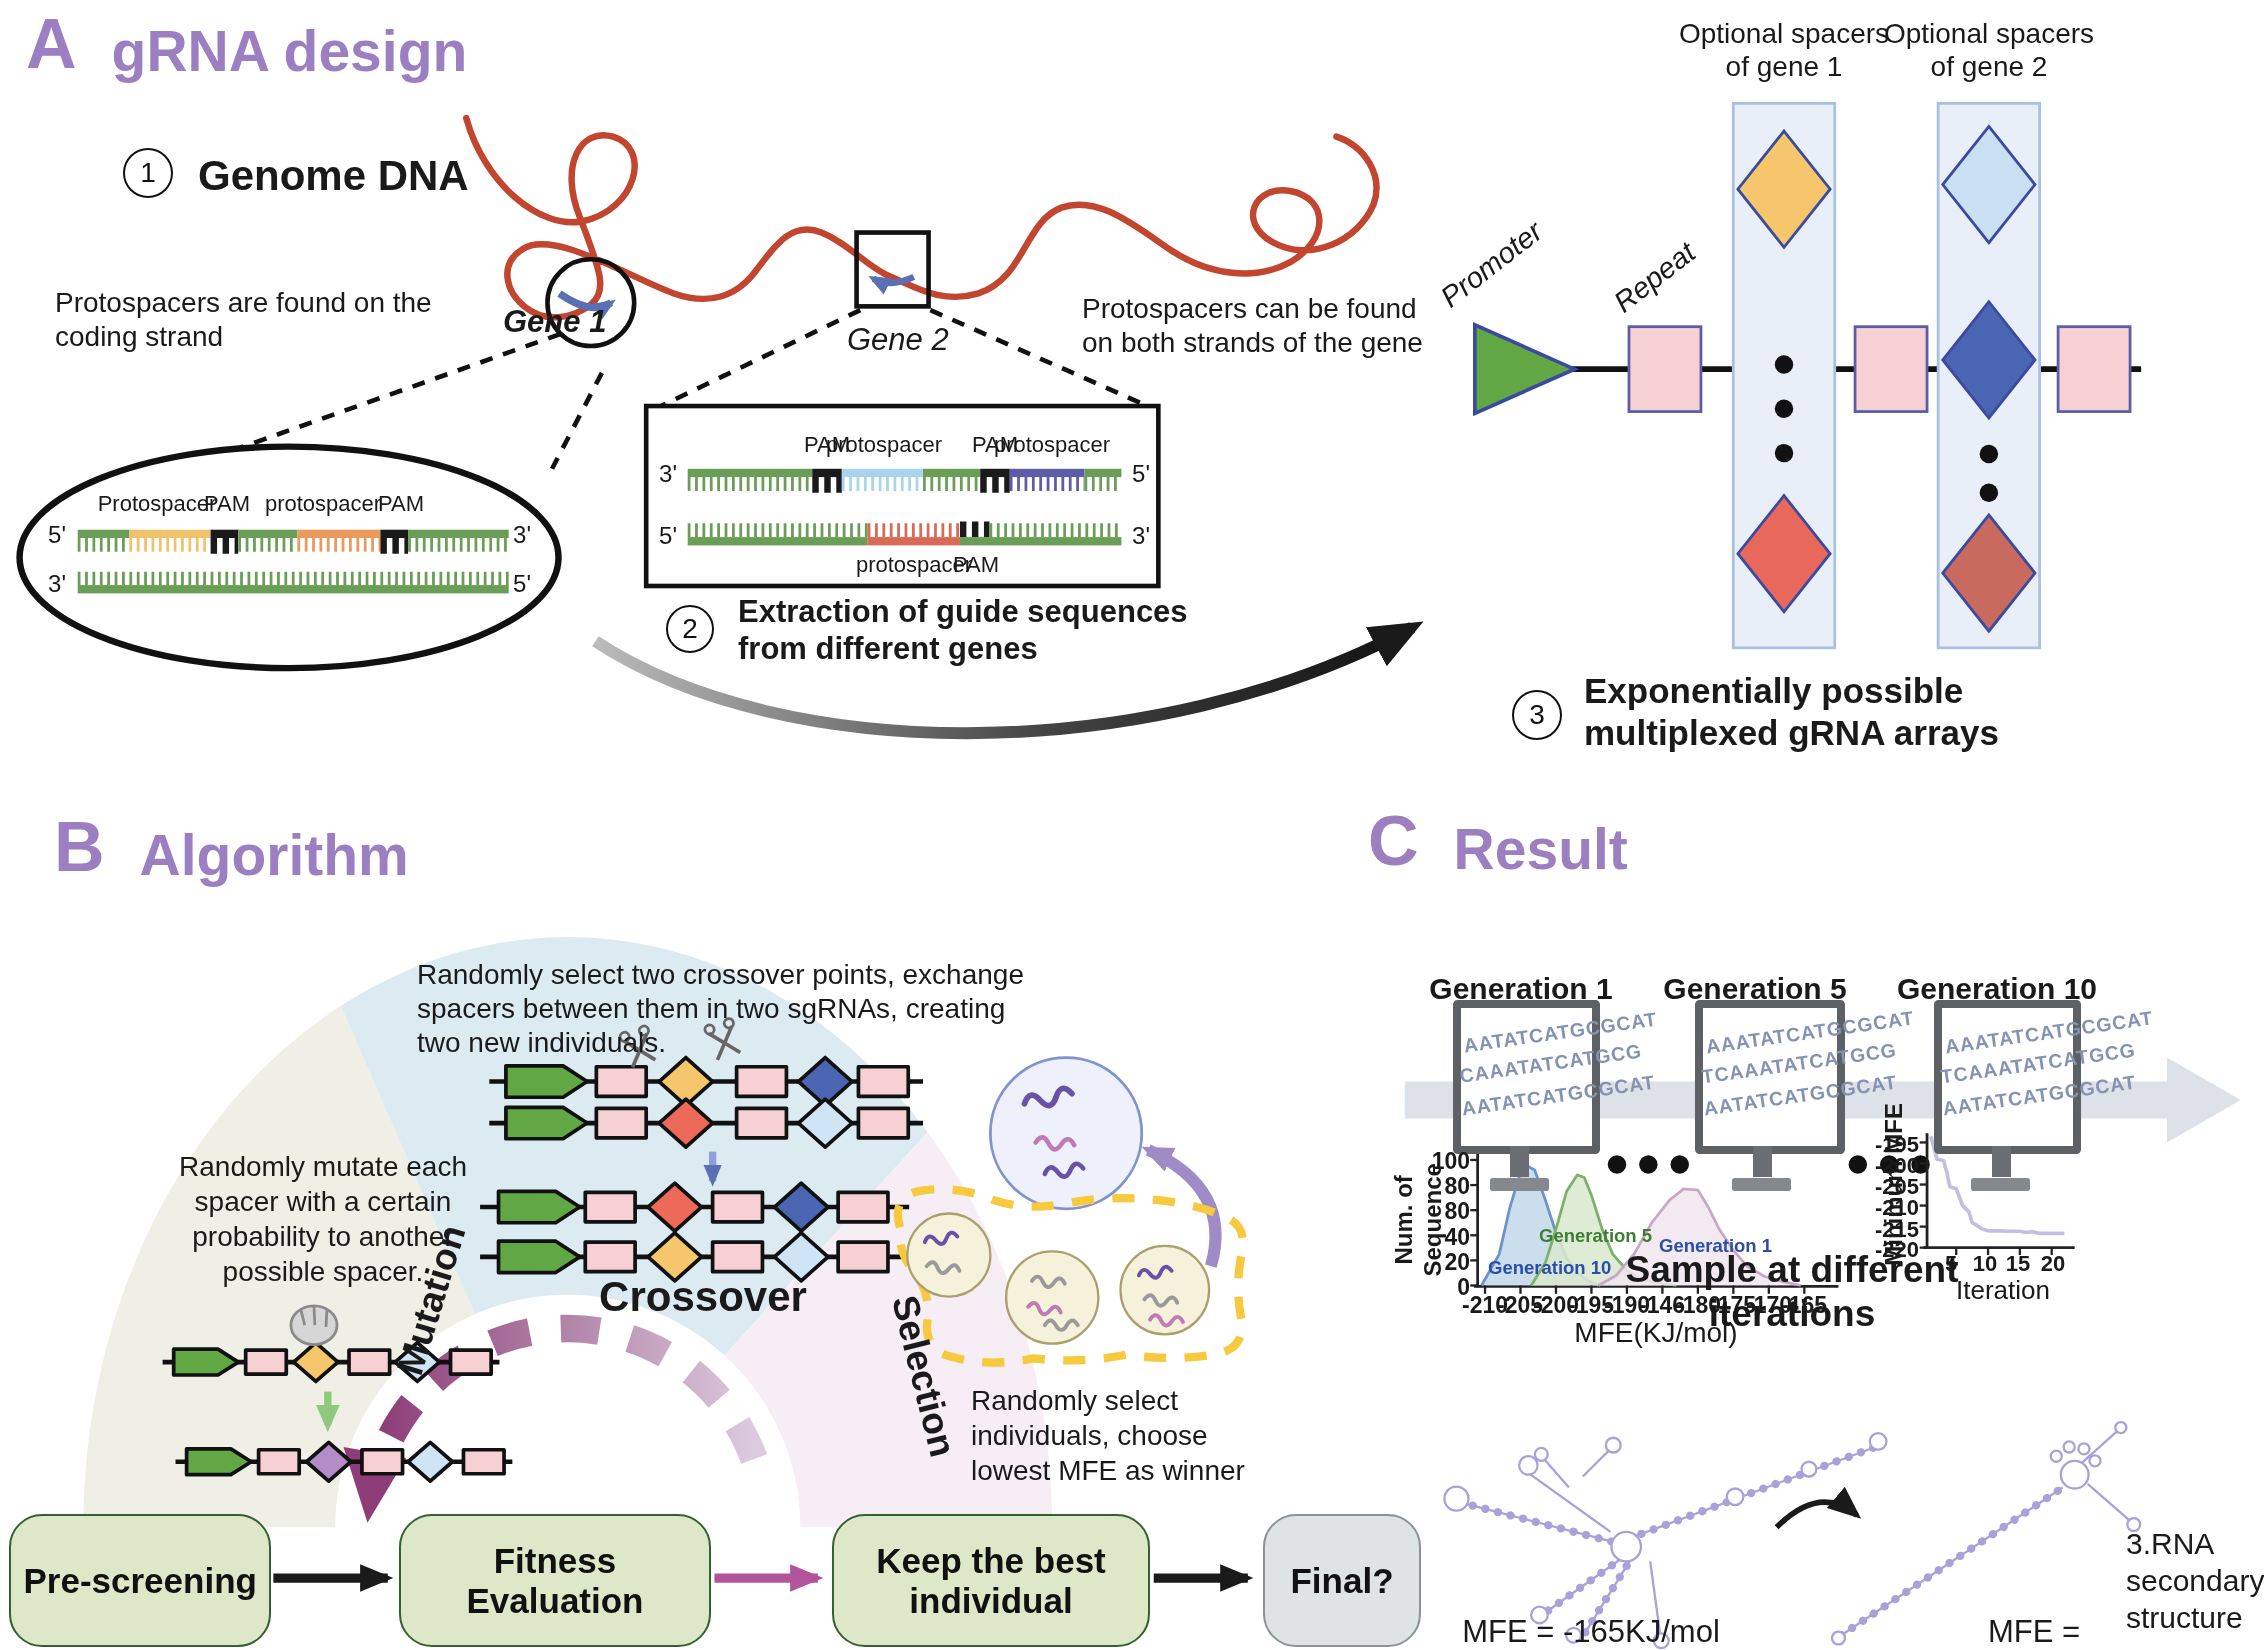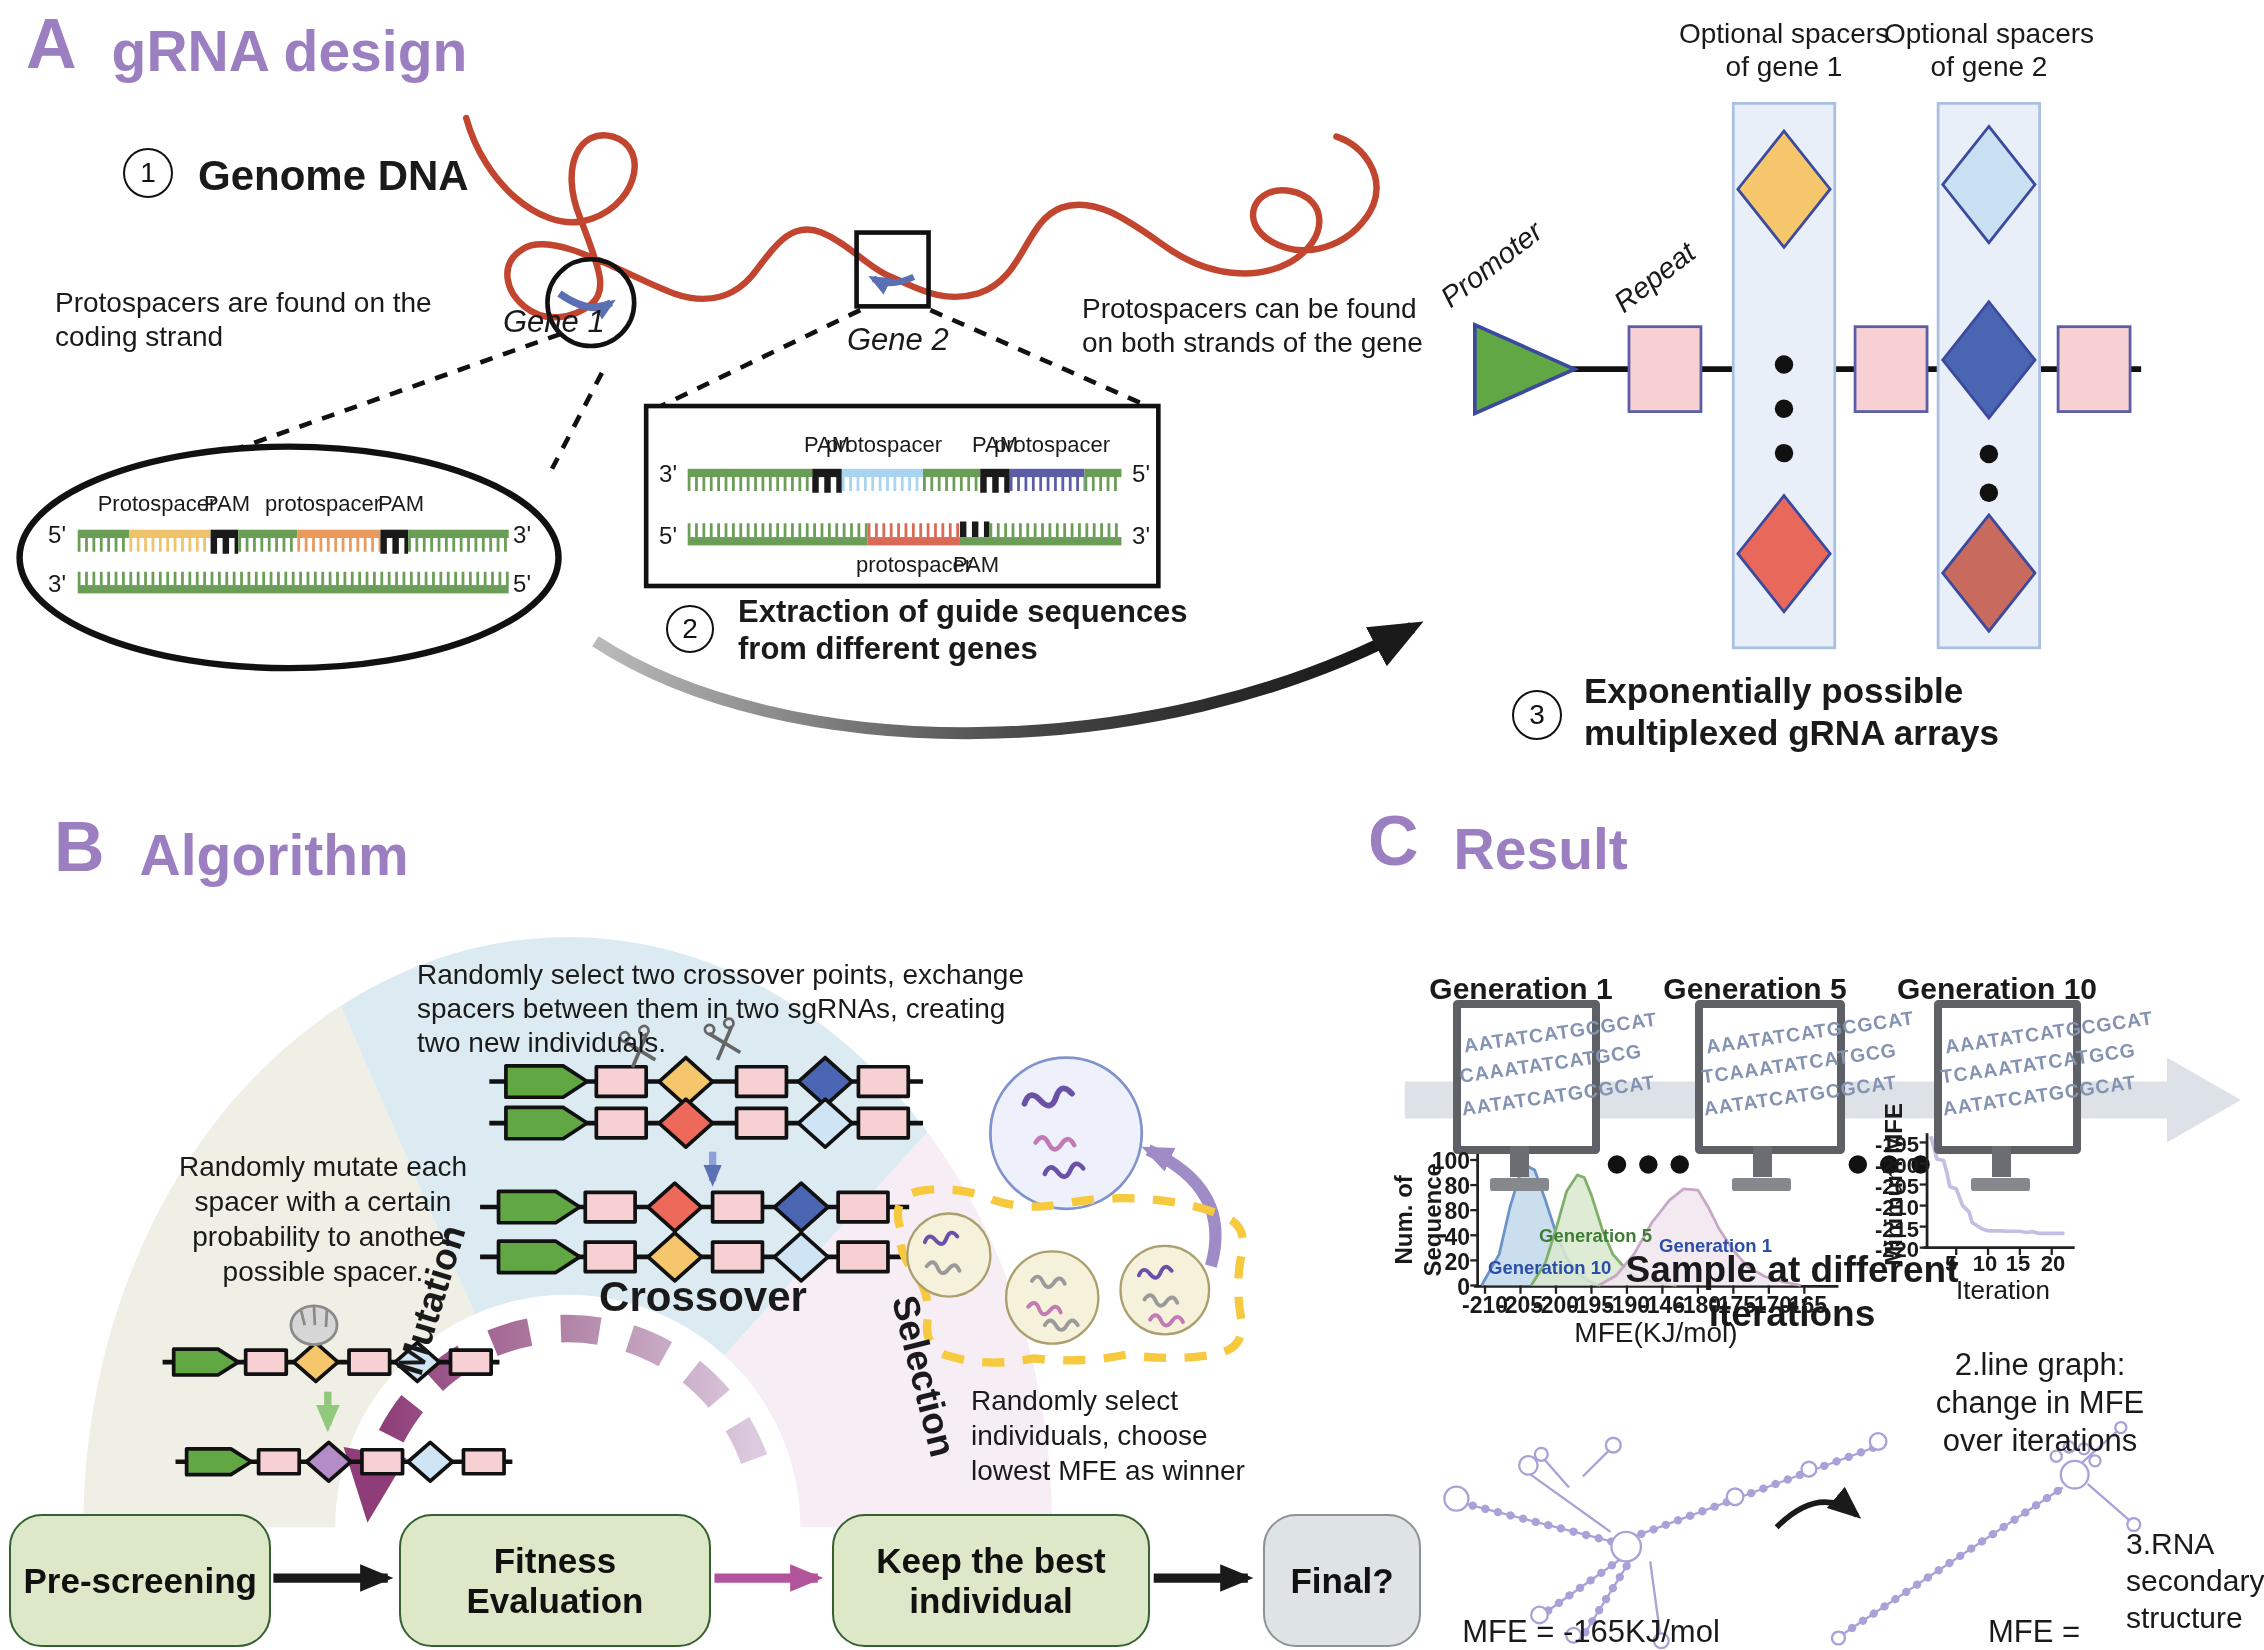--- a/index.html
+++ b/index.html
@@ -376,21 +376,21 @@
 <div class="t ptitle" style="left:26px;top:1.8px;">
   <span class="b purple" style="font-size:70px;">A</span>
   <span class="b purple" style="font-size:57px;">gRNA design</span>
 </div>
 <div class="numc" style="left:123px;top:148px;width:46px;height:46px;font-size:28px;">
   <span>1</span>
     </div>
 <div class="t b" style="left:198px;top:151px;font-size:42px;">Genome DNA</div>
 <div class="t pre" style="left:55px;top:286px;font-size:28px;">Protospacers are found on the
 coding strand</div>
-<div class="t i" style="left:503px;top:303px;font-size:31px;">Gene 1</div>
+<div class="t i" style="left:503px;top:303px;font-size:31px;font-weight:bold;">Gene 1</div>
 <div class="t i" style="left:847px;top:321px;font-size:31px;text-align:right;">Gene 2</div>
 <div class="t pre" style="left:1082px;top:292px;font-size:28px;">Protospacers can be found
 on both strands of the gene</div>
 
 <div class="t ctr" style="left:157px;top:491px;font-size:22px;">Protospacer</div>
 <div class="t ctr" style="left:227px;top:491px;font-size:22px;">PAM</div>
 <div class="t ctr" style="left:323px;top:491px;font-size:22px;">protospacer</div>
 <div class="t ctr" style="left:401px;top:491px;font-size:22px;">PAM</div>
 <div class="t ctr" style="left:57px;top:521px;font-size:24px;">5'</div>
 <div class="t ctr" style="left:522px;top:521px;font-size:24px;">3'</div>
@@ -518,22 +518,20 @@
 <div class="t b" style="left:1851px;top:1153px;width:68px;text-align:right;font-size:22px;">-200</div>
 <div class="t b" style="left:1851px;top:1174px;width:68px;text-align:right;font-size:22px;">-205</div>
 <div class="t b" style="left:1851px;top:1195px;width:68px;text-align:right;font-size:22px;">-210</div>
 <div class="t b" style="left:1851px;top:1217px;width:68px;text-align:right;font-size:22px;">-215</div>
 <div class="t b" style="left:1851px;top:1237px;width:68px;text-align:right;font-size:22px;">-220</div>
 <div class="t b ctr" style="left:1951px;top:1251px;font-size:22px;">5</div>
 <div class="t b ctr" style="left:1985px;top:1251px;font-size:22px;">10</div>
 <div class="t b ctr" style="left:2018px;top:1251px;font-size:22px;">15</div>
 <div class="t b ctr" style="left:2053px;top:1251px;font-size:22px;">20</div>
 <div class="t ctr" style="left:2003px;top:1275px;font-size:26px;">Iteration</div>
-<div class="t pre ctr" style="left:2040px;top:1346px;font-size:31px;line-height:38px;">2.line graph:
-change in MFE over iterations</div>
 
 <div class="t pre" style="left:2126px;top:1525px;font-size:30px;line-height:37px;">3.RNA
 secondary
 structure</div>
 <div class="t ctr" style="left:1591px;top:1613px;font-size:31px;">MFE = -165KJ/mol</div>
 <div class="t ctr" style="left:2034px;top:1613px;font-size:31px;">MFE = -210KJ/mol</div>
 
 </div>
 
 

